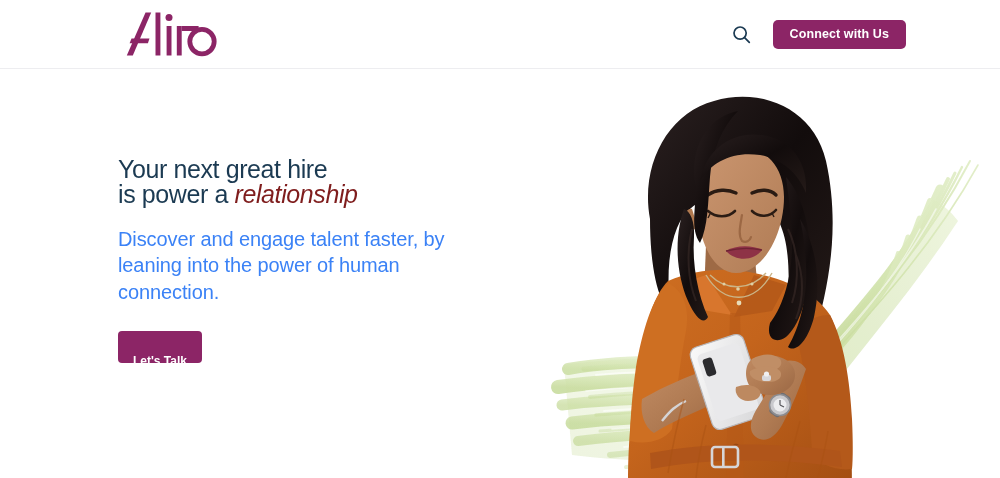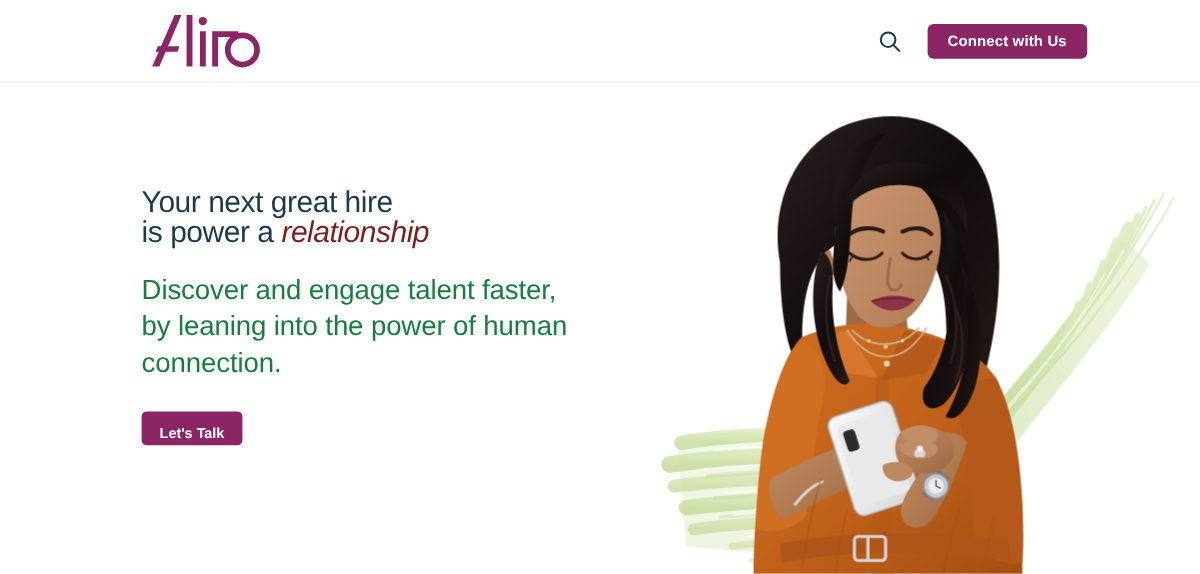--- a/index.html
+++ b/index.html
@@ -74,36 +74,36 @@
     letter-spacing:-.4px;
     white-space:pre-line;
   }
   .hero-title .accent{
     color:#7f1d1d;
     font-style:italic;
     font-weight:400;
   }
   .hero-sub{
     margin-top:19px;
-    color:#15803d;
-    font-size:23px;
+    color:#3b82f6;
+    font-size:20px;
     line-height:1.32;
     font-weight:400;
     letter-spacing:-.1px;
     max-width:375px;
   }
   .lets-talk{
     margin-top:26px;
     display:inline-block;
     background:#8C2566;
     color:#ffffff;
     border:none;
     font-size:12px;
     font-weight:600;
-    padding:4px 15px;
+    padding:16px 15px;
     height:28px;
     line-height:28px;
     border-radius:4px;
     cursor:pointer;
     font-family:"Liberation Sans", sans-serif;
   }
 
   
   .hero-art{
     position:absolute;

